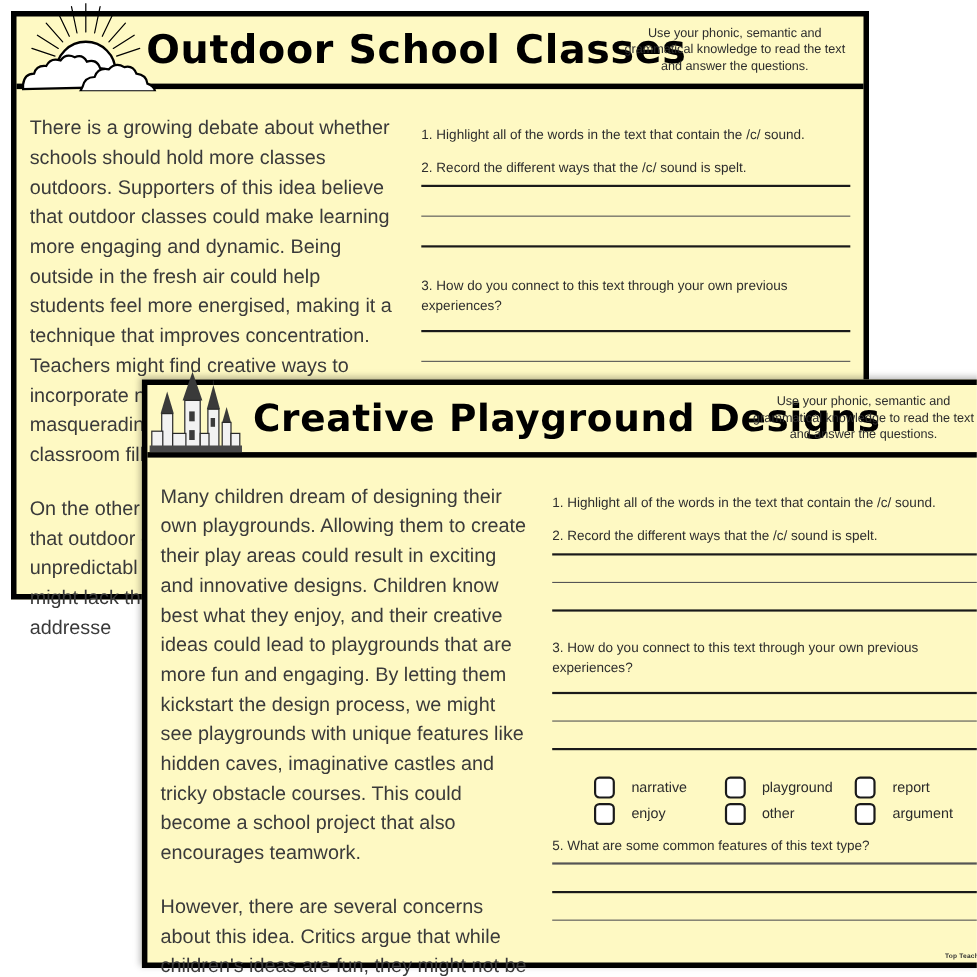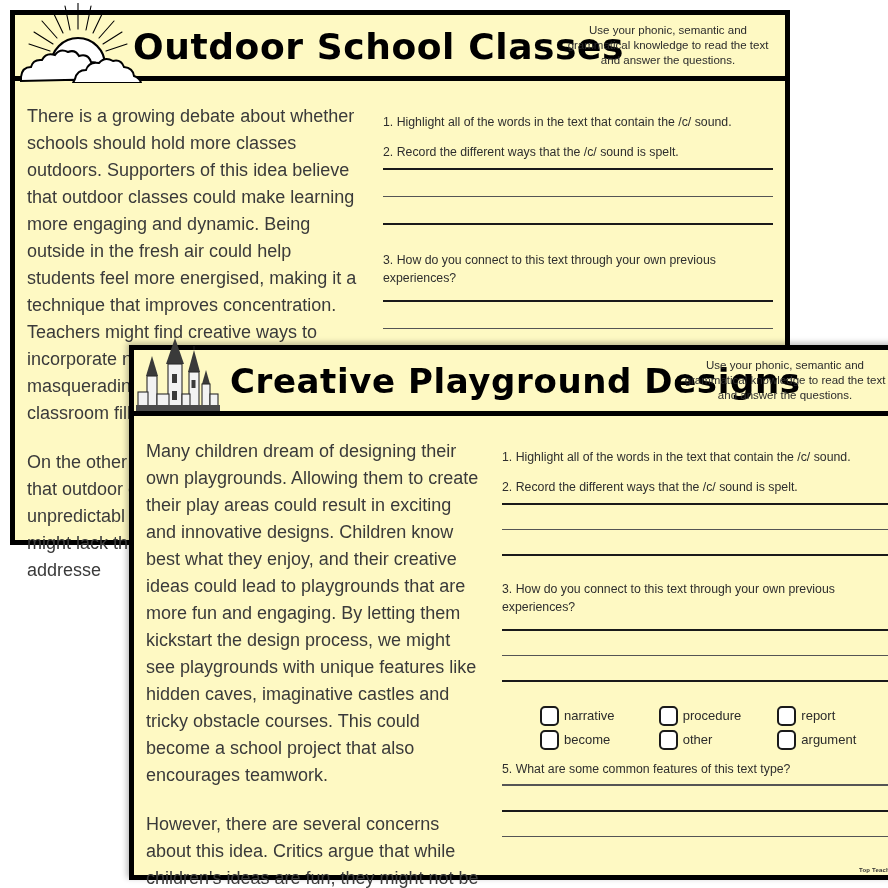--- a/index.html
+++ b/index.html
@@ -145,21 +145,21 @@
   
   .checkbox-grid {
     display: grid;
     grid-template-columns: repeat(3, 1fr);
     gap: 4px 6px;
     margin: 4px 0 10px 38px;
   }
   .checkbox-opt {
     display: flex;
     align-items: center;
-    gap: 5px;
+    gap: 15px;
   }
   .checkbox-box {
     width: 19px;
     height: 20px;
     border: 2px solid #1a1a1a;
     border-radius: 5px;
     background: #ffffff;
     flex: none;
     box-sizing: border-box;
   }
@@ -310,29 +310,29 @@
       </div>
 
 
       <div class="checkbox-grid">
         <label class="checkbox-opt">
           <span class="checkbox-box"></span>
           <span class="checkbox-label">narrative</span>
         </label>
         <label class="checkbox-opt">
           <span class="checkbox-box"></span>
-          <span class="checkbox-label">procedure</span>
+          <span class="checkbox-label">playground</span>
         </label>
         <label class="checkbox-opt">
           <span class="checkbox-box"></span>
           <span class="checkbox-label">report</span>
         </label>
         <label class="checkbox-opt">
           <span class="checkbox-box"></span>
-          <span class="checkbox-label">become</span>
+          <span class="checkbox-label">enjoy</span>
         </label>
         <label class="checkbox-opt">
           <span class="checkbox-box"></span>
           <span class="checkbox-label">other</span>
         </label>
         <label class="checkbox-opt">
           <span class="checkbox-box"></span>
           <span class="checkbox-label">argument</span>
         </label>
       </div>

